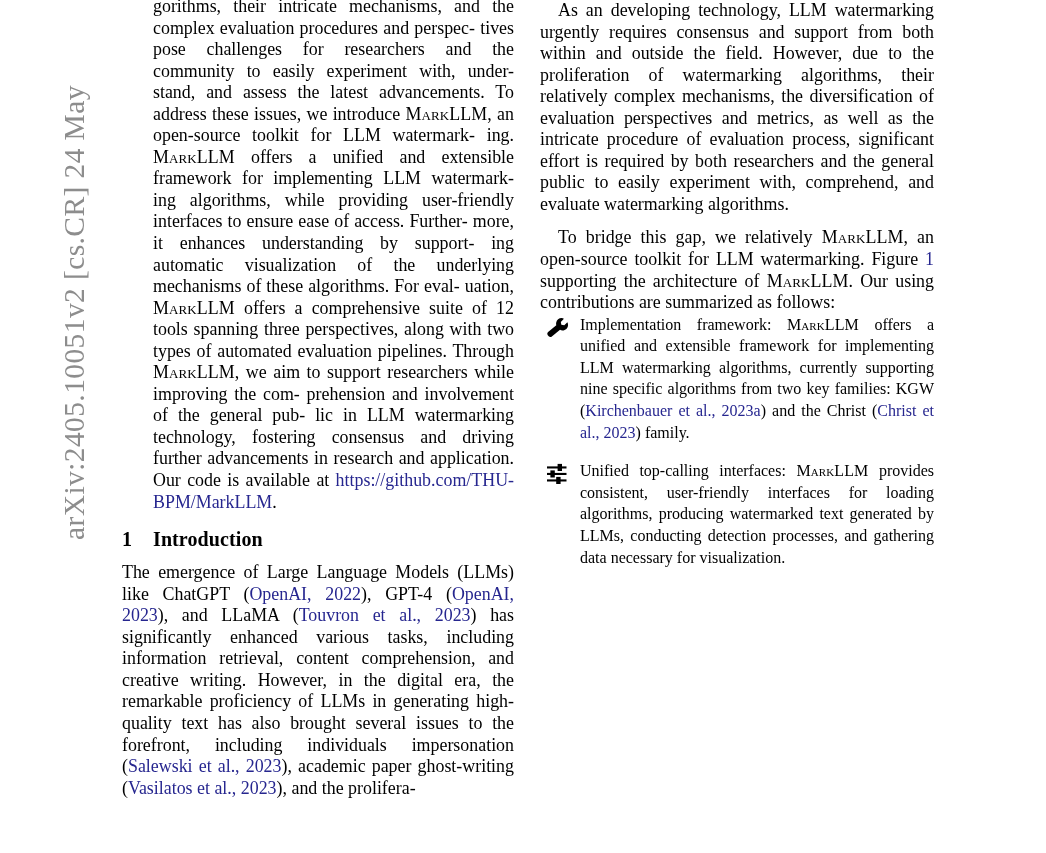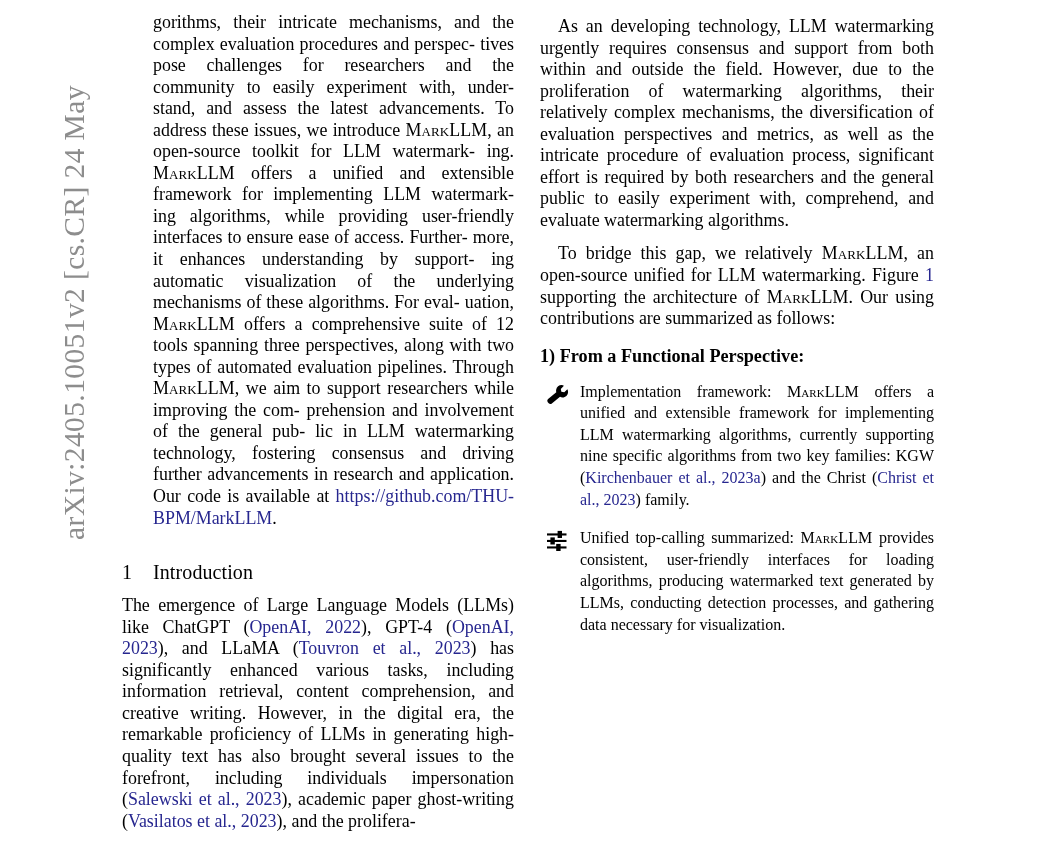--- a/index.html
+++ b/index.html
@@ -34,21 +34,21 @@
     top: 540px;
     font-family: "Liberation Serif", "DejaVu Serif", serif;
     font-size: 29.5px;
     letter-spacing: 0.4px;
     color: #8d8d8d;
   }
 
   
   .col {
     position: absolute;
-    top: 16px;
+    top: 0;
   }
   #left-column {
     left: 122px;
     width: 392px;
   }
   #right-column {
     left: 540px;
     width: 394px;
   }
 
@@ -63,23 +63,23 @@
 
   
   #abstract-tail {
     margin-left: 31px;
     width: 361px;
     margin-top: -4px;
   }
 
   
   .section-heading {
-    font-weight: normal;
+    font-weight: bold;
     font-size: 20px;
-    margin-top: 32px;
+    margin-top: 15px;
     margin-bottom: 11px;
     letter-spacing: 0.1px;
   }
   .section-heading .secnum {
     display: inline-block;
     width: 31px;
   }
 
   .link, .cite {
     color: #26268f;
@@ -141,23 +141,22 @@
 
   <p class="para"><span>The emergence of Large Language Models (LLMs) like ChatGPT (</span><a class="cite" href="#">OpenAI, 2022</a><span>), GPT-4 (</span><a class="cite" href="#">OpenAI, 2023</a><span>), and LLaMA (</span><a class="cite" href="#">Touvron et al., 2023</a><span>) has significantly enhanced various tasks, including information retrieval, content comprehension, and creative writing. However, in the digital era, the remarkable proficiency of LLMs in generating high-quality text has also brought several issues to the forefront, including individuals impersonation (</span><a class="cite" href="#">Salewski et al., 2023</a><span>), academic paper ghost-writing (</span><a class="cite" href="#">Vasilatos et al., 2023</a><span>), and the prolifera-</span></p>
 
 </div>
 
 <div id="right-column" class="col">
 
 
   <p class="para indent-para">As an developing technology, LLM watermarking urgently requires consensus and support from both within and outside the field. However, due to the proliferation of watermarking algorithms, their relatively complex mechanisms, the diversification of evaluation perspectives and metrics, as well as the intricate procedure of evaluation process, significant effort is required by both researchers and the general public to easily experiment with, comprehend, and evaluate watermarking algorithms.</p>
 
-  <p class="para indent-para"><span>To bridge this gap, we relatively </span><span class="sc">MarkLLM</span><span>, an open-source unified for LLM watermarking. Figure </span><a class="cite" href="#">1</a><span> supporting the architecture of </span><span class="sc">MarkLLM</span><span>. Our using contributions are summarized as follows:</span></p>
+  <p class="para indent-para"><span>To bridge this gap, we relatively </span><span class="sc">MarkLLM</span><span>, an open-source toolkit for LLM watermarking. Figure </span><a class="cite" href="#">1</a><span> supporting the architecture of </span><span class="sc">MarkLLM</span><span>. Our using contributions are summarized as follows:</span></p>
 
-  <div class="contrib-heading">1) From a Functional Perspective:</div>
 
   <ul class="bullet-list">
 
     <li class="bullet-item">
       <span class="bullet-icon">
         <svg width="24" height="22" viewBox="0 0 24 22" fill="none" xmlns="http://www.w3.org/2000/svg">
           <path d="M16.6 1.2c-3.0-0.55-5.9 1.5-6.45 4.5-0.16 0.9-0.1 1.78 0.15 2.58L2.1 15.0c-0.95 0.78-1.08 2.18-0.3 3.13l0.9 1.1c0.78 0.95 2.18 1.08 3.13 0.3l8.2-6.72c0.75 0.38 1.6 0.6 2.5 0.6 3.05 0 5.52-2.47 5.52-5.52 0-0.95-0.24-1.85-0.67-2.63l-3.1 3.1-2.95-0.5-0.5-2.95 3.1-3.1c-0.42-0.23-0.87-0.4-1.35-0.5z" fill="#000"></path>
         </svg>
       </span>
       <span>Implementation framework: </span><span class="sc">MarkLLM</span><span> offers a unified and extensible framework for implementing LLM watermarking algorithms, currently supporting nine specific algorithms from two key families: KGW (</span><a class="cite" href="#">Kirchenbauer et al., 2023a</a><span>) and the Christ (</span><a class="cite" href="#">Christ et al., 2023</a><span>) family.</span>
@@ -167,18 +166,18 @@
       <span class="bullet-icon">
         <svg width="24" height="22" viewBox="0 0 24 22" fill="none" xmlns="http://www.w3.org/2000/svg">
           <rect x="1" y="3.4" width="19.5" height="2.1" fill="#000"></rect>
           <rect x="1" y="9.9" width="19.5" height="2.1" fill="#000"></rect>
           <rect x="1" y="16.4" width="19.5" height="2.1" fill="#000"></rect>
           <rect x="11.6" y="0.9" width="4.4" height="7.1" fill="#000"></rect>
           <rect x="4.4" y="7.4" width="4.4" height="7.1" fill="#000"></rect>
           <rect x="10.2" y="13.9" width="4.4" height="7.1" fill="#000"></rect>
         </svg>
       </span>
-      <span>Unified top-calling summarized: </span><span class="sc">MarkLLM</span><span> provides consistent, user-friendly interfaces for loading algorithms, producing watermarked text generated by LLMs, conducting detection processes, and gathering data necessary for visualization.</span>
+      <span>Unified top-calling interfaces: </span><span class="sc">MarkLLM</span><span> provides consistent, user-friendly interfaces for loading algorithms, producing watermarked text generated by LLMs, conducting detection processes, and gathering data necessary for visualization.</span>
     </li>
 
   </ul>
 
 </div>
 
 </body></html>

